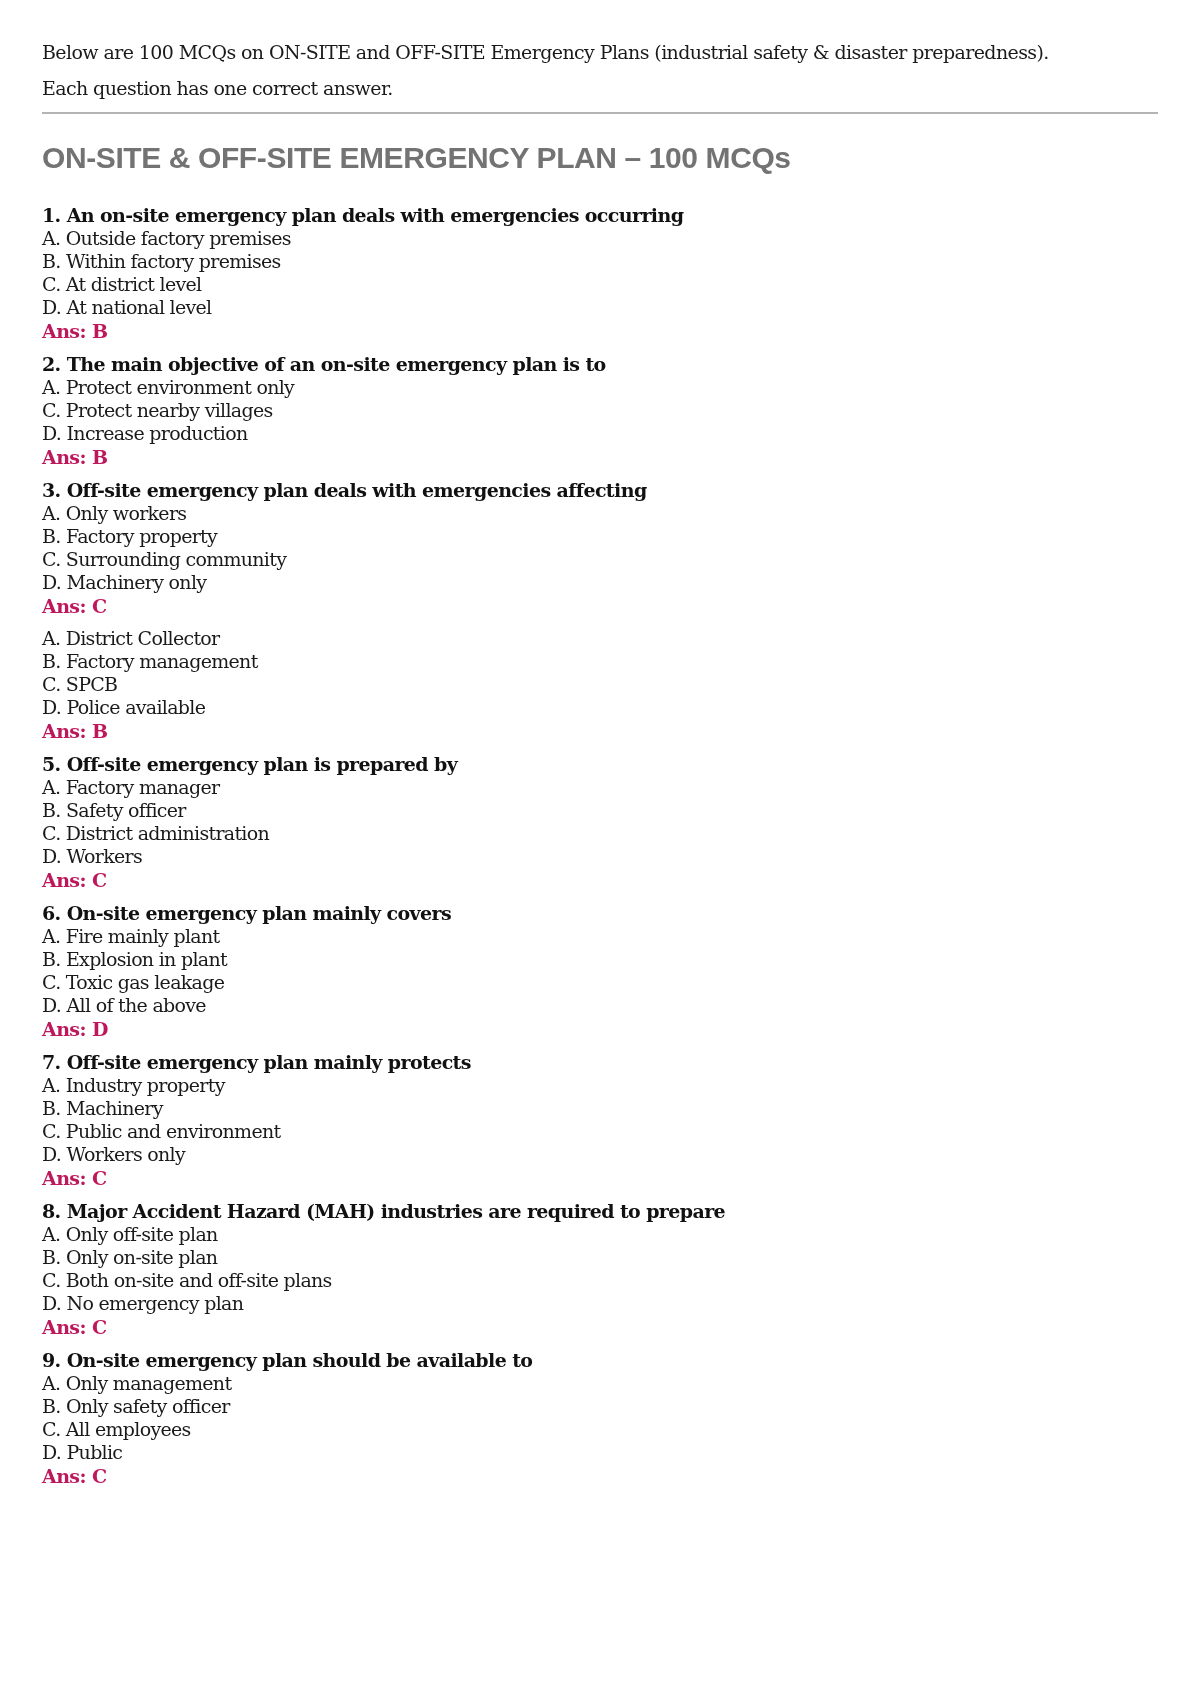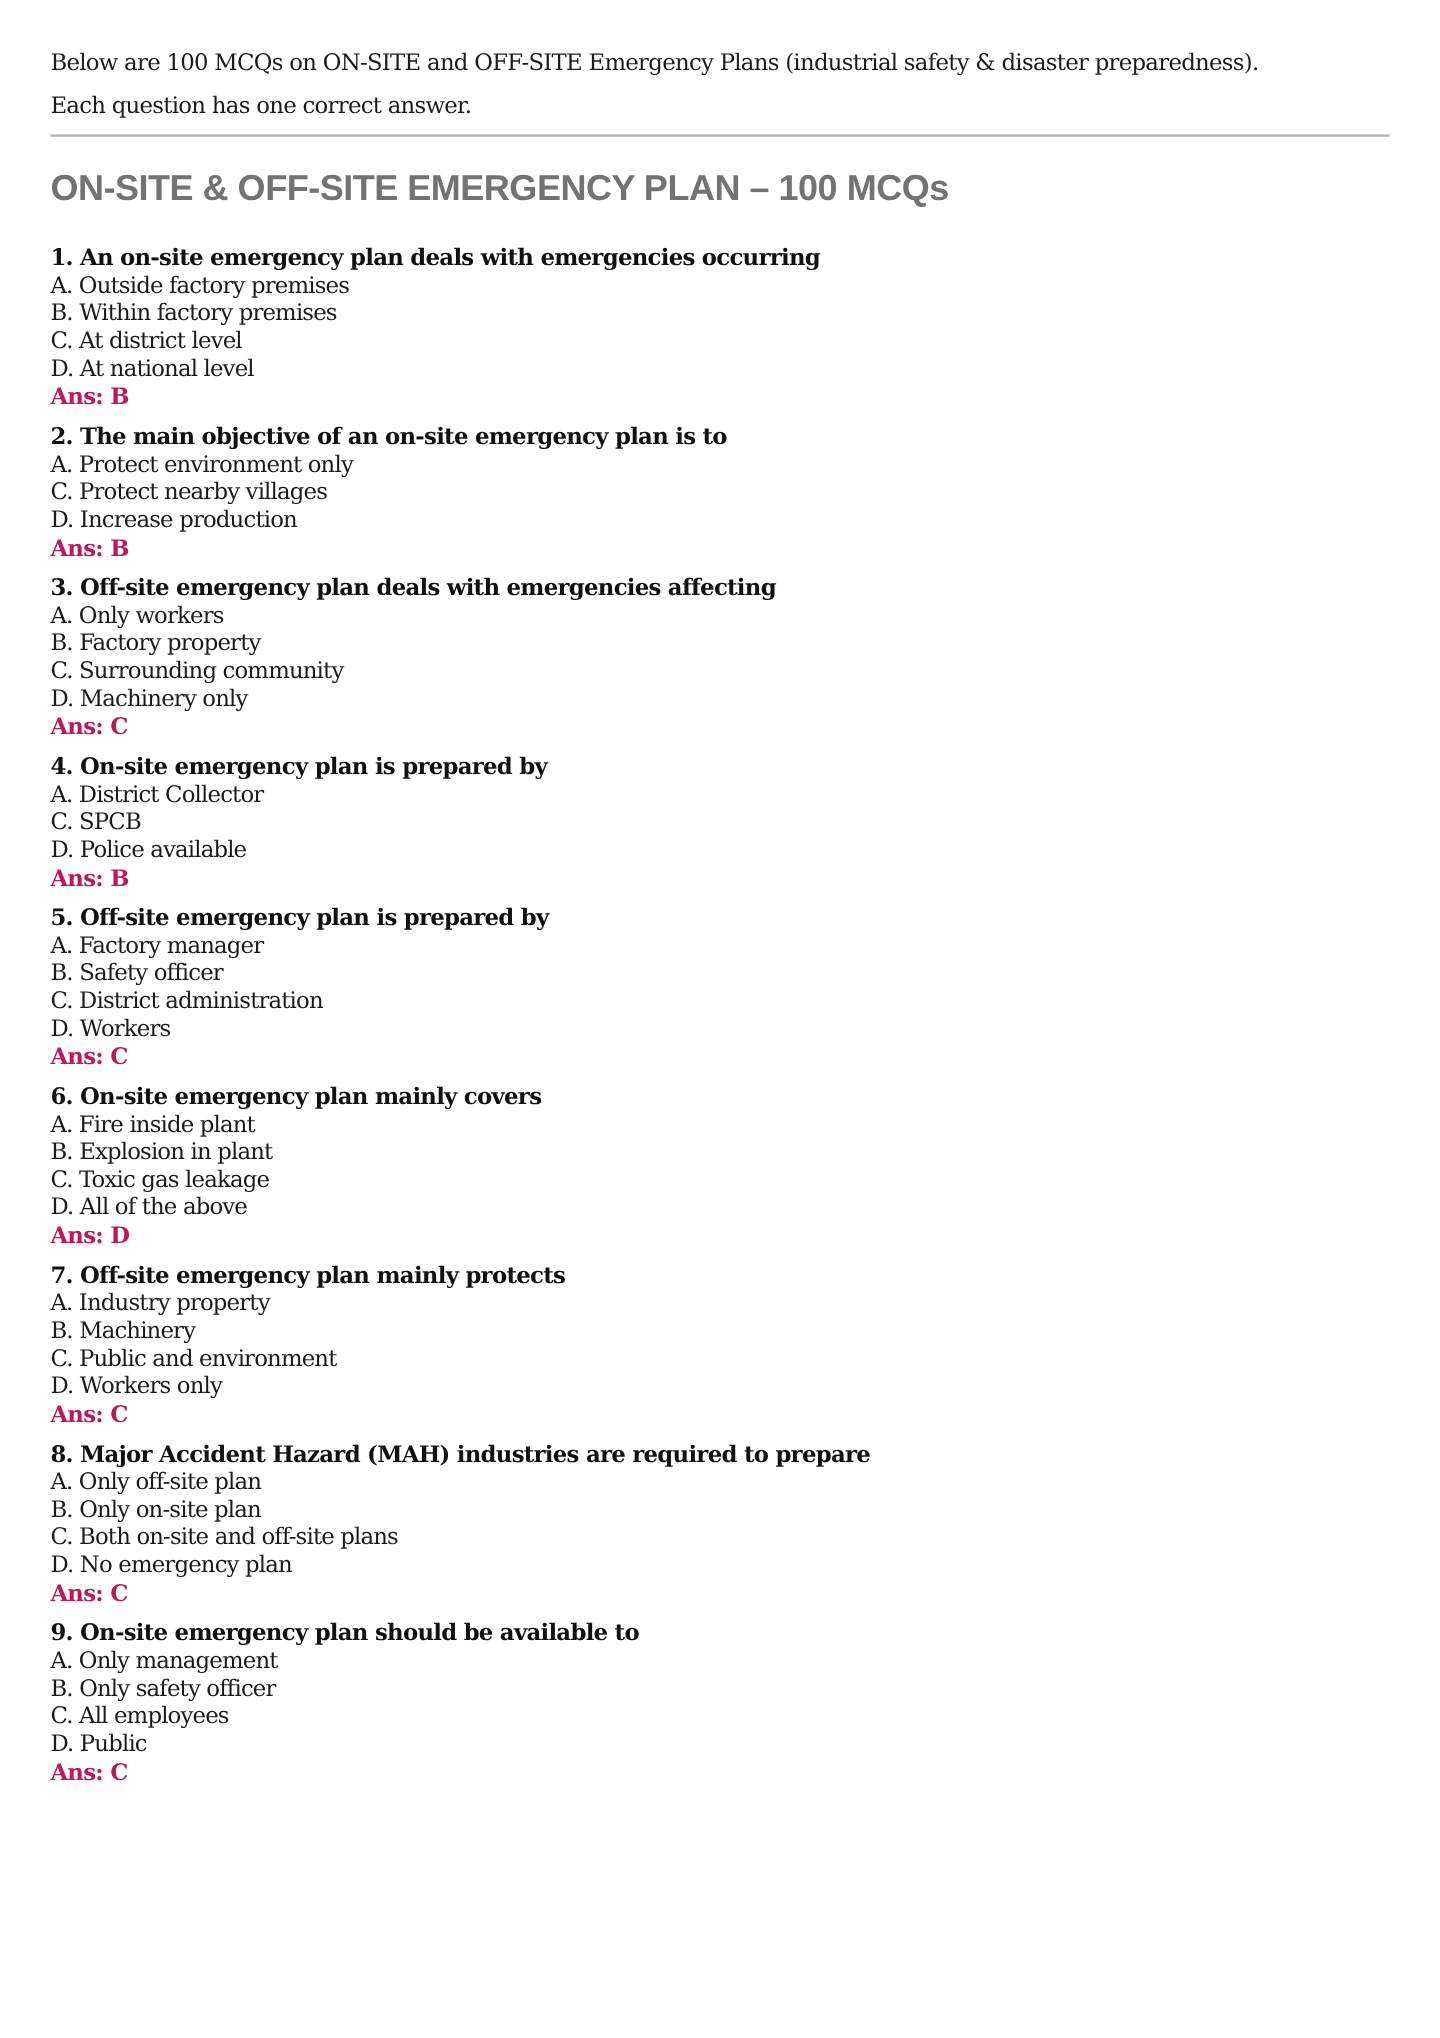--- a/index.html
+++ b/index.html
@@ -119,39 +119,39 @@
     <div class="question">
       <div class="q-title">3. Off-site emergency plan deals with emergencies affecting</div>
       <div class="opt">A. Only workers</div>
       <div class="opt">B. Factory property</div>
       <div class="opt">C. Surrounding community</div>
       <div class="opt">D. Machinery only</div>
       <div class="ans">Ans: C</div>
     </div>
 
     <div class="question">
-      <div class="q-title">4. On-site emergency plan is prepared by</div>
       <div class="opt">A. District Collector</div>
+      <div class="opt">B. Factory management</div>
       <div class="opt">C. SPCB</div>
       <div class="opt">D. Police available</div>
       <div class="ans">Ans: B</div>
     </div>
 
     <div class="question">
       <div class="q-title">5. Off-site emergency plan is prepared by</div>
       <div class="opt">A. Factory manager</div>
       <div class="opt">B. Safety officer</div>
       <div class="opt">C. District administration</div>
       <div class="opt">D. Workers</div>
       <div class="ans">Ans: C</div>
     </div>
 
     <div class="question">
       <div class="q-title">6. On-site emergency plan mainly covers</div>
-      <div class="opt">A. Fire inside plant</div>
+      <div class="opt">A. Fire mainly plant</div>
       <div class="opt">B. Explosion in plant</div>
       <div class="opt">C. Toxic gas leakage</div>
       <div class="opt">D. All of the above</div>
       <div class="ans">Ans: D</div>
     </div>
 
     <div class="question">
       <div class="q-title">7. Off-site emergency plan mainly protects</div>
       <div class="opt">A. Industry property</div>
       <div class="opt">B. Machinery</div>

